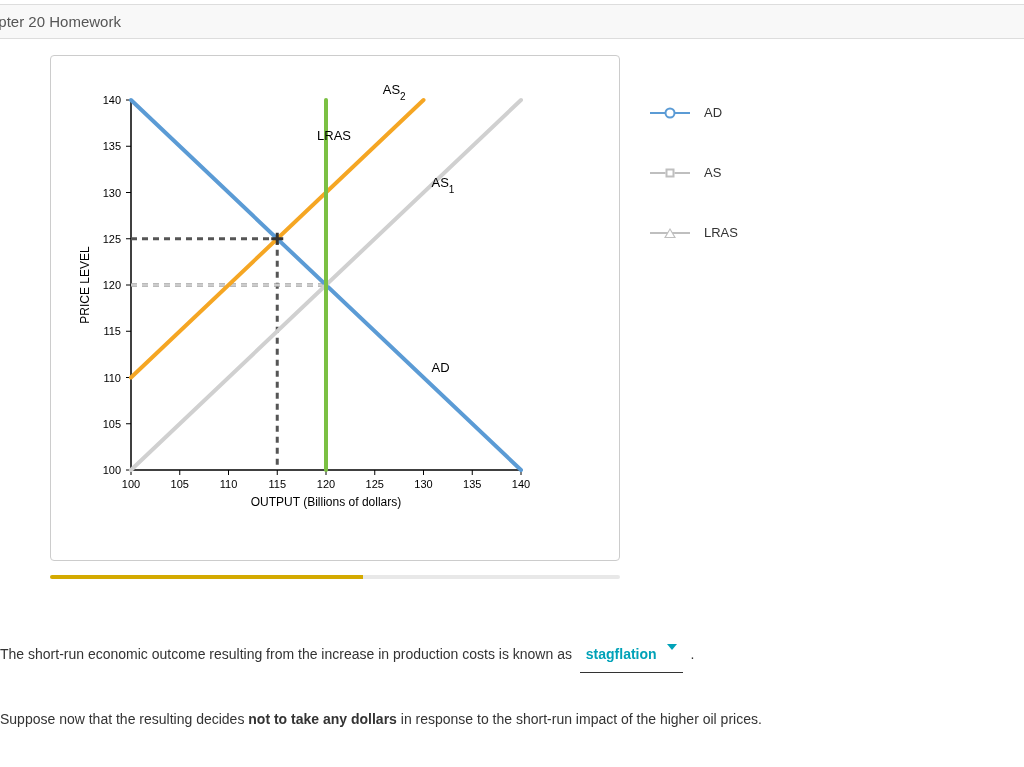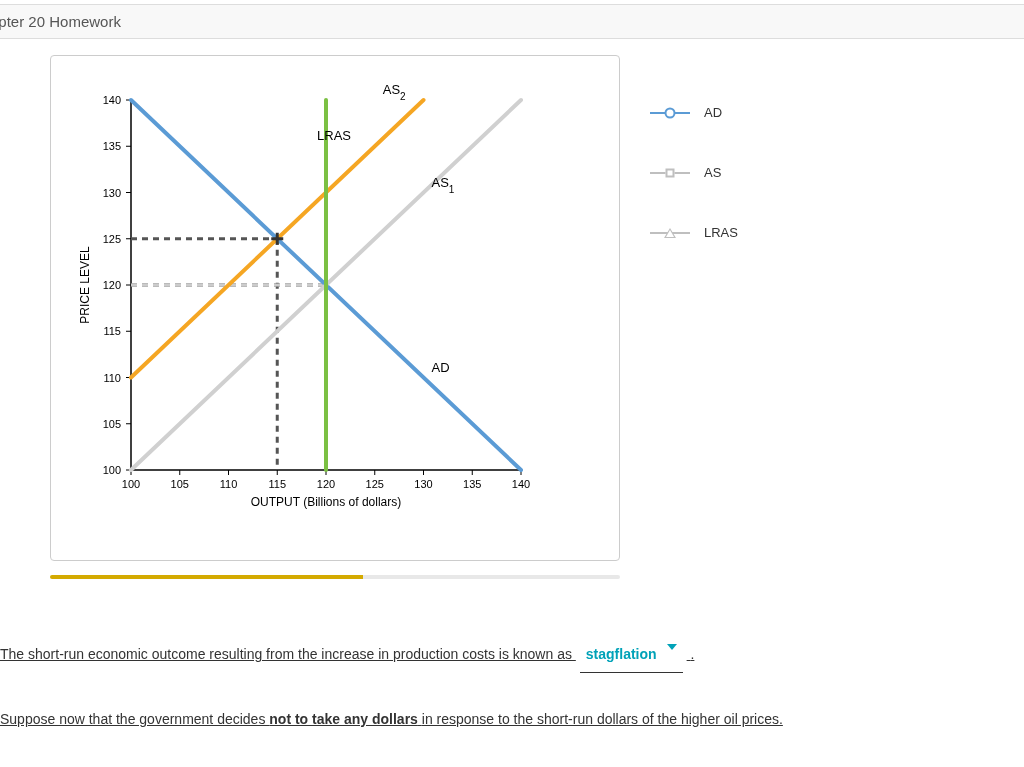--- a/index.html
+++ b/index.html
@@ -3,21 +3,21 @@
 <meta charset="utf-8">
 <style>
   * { box-sizing: border-box; }
   body { margin:0; font-family: -apple-system, Helvetica, Arial, sans-serif; font-size:14px; color:#333; background:#fff; overflow-x:hidden;}
   .header { background:#f8f8f8; border-bottom:1px solid #ddd; border-top:1px solid #ddd; padding:8px 0; margin-top:4px;}
   .header span { margin-left:-10px; color:#555; font-size:15px;}
   .content { padding:16px 0 0 50px; display:flex; }
   .chart-card { border:1px solid #ccc; border-radius:4px; padding:14px 10px 30px 10px; width:570px; background:#fff; position:relative;}
   svg { display:block; }
   .divider { height:4px; width:570px; margin:14px 0 0 50px; background:linear-gradient(to right, #d4aa00 0, #d4aa00 55%, #e8e8e8 55%, #e8e8e8 100%); border-radius:2px;}
-  .q-text { margin:60px 0 0 0; font-size:14px; color:#333; line-height:2.2;text-decoration:underline;}
+  .q-text { margin:60px 0 0 0; font-size:14px; color:#333; line-height:2.2;}
   .dropdown { display:inline-block; border-bottom:1px solid #333; padding:0 26px 2px 6px; position:relative; color:#00a2b8; font-weight:600; margin:0 4px;}
   .dropdown::after { content:''; position:absolute; right:6px; top:5px; border-left:5px solid transparent; border-right:5px solid transparent; border-top:6px solid #00a2b8;}
   .legend { margin-left:30px; padding-top:50px; font-size:13px;}
   .legend-row { display:flex; align-items:center; margin-bottom:45px;}
   .leg-line { width:40px; height:2px; position:relative; margin-right:14px;}
   .leg-line.ad { background:#5b9bd5;}
   .leg-line.as { background:#bfbfbf;}
   .leg-line.lras{ background:#bfbfbf;}
   .marker { position:absolute; left:50%; top:50%; transform:translate(-50%,-50%); background:#fff;}
   .marker.circle { width:11px; height:11px; border:2px solid #5b9bd5; border-radius:50%;}
@@ -116,23 +116,23 @@
 <div class="divider"></div>
 
 <div class="q-text">
   <div>
     <span>The short-run economic outcome resulting from the increase in production costs is known as </span>
     <span class="dropdown">stagflation</span>
     <span> .</span>
   </div>
   <br>
   <div>
-    <span>Suppose now that the government decides </span>
+    <span>Suppose now that the resulting decides </span>
     <b>not to take any dollars</b>
-    <span> in response to the short-run dollars of the higher oil prices.</span>
+    <span> in response to the short-run impact of the higher oil prices.</span>
   </div>
   <br>
   <div>
     
     
     
   </div>
 </div>
 
 </body></html>

